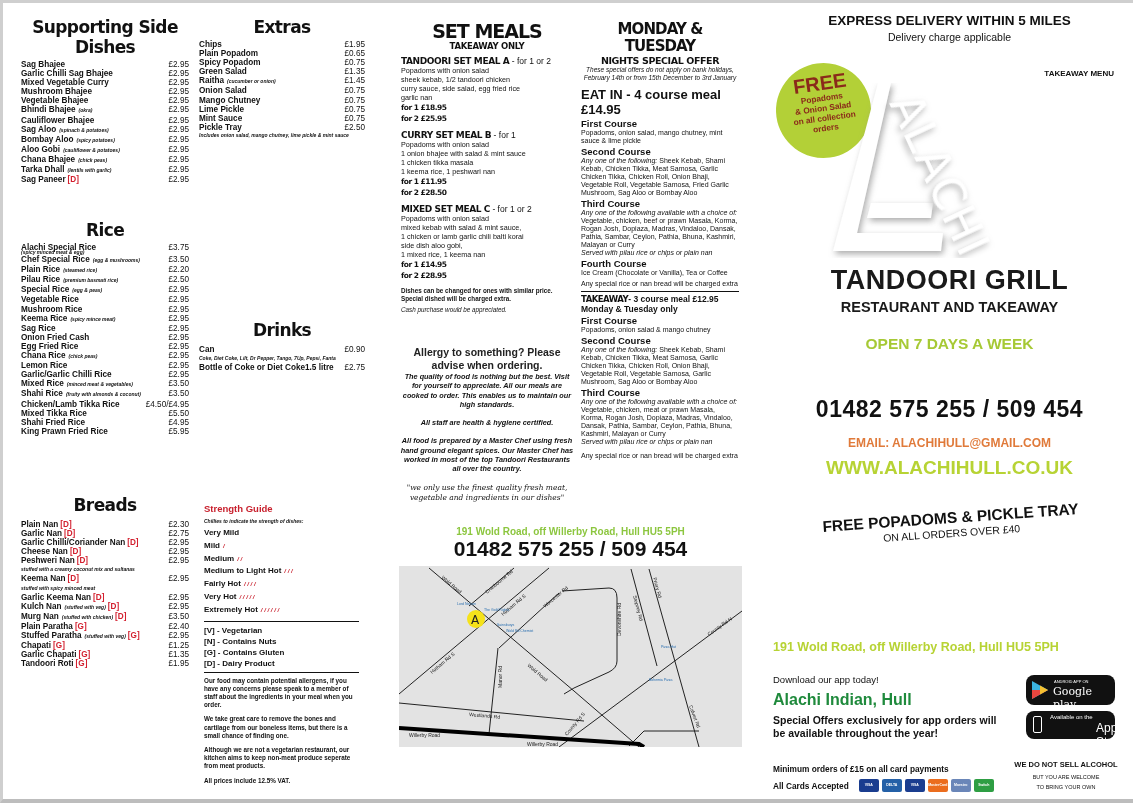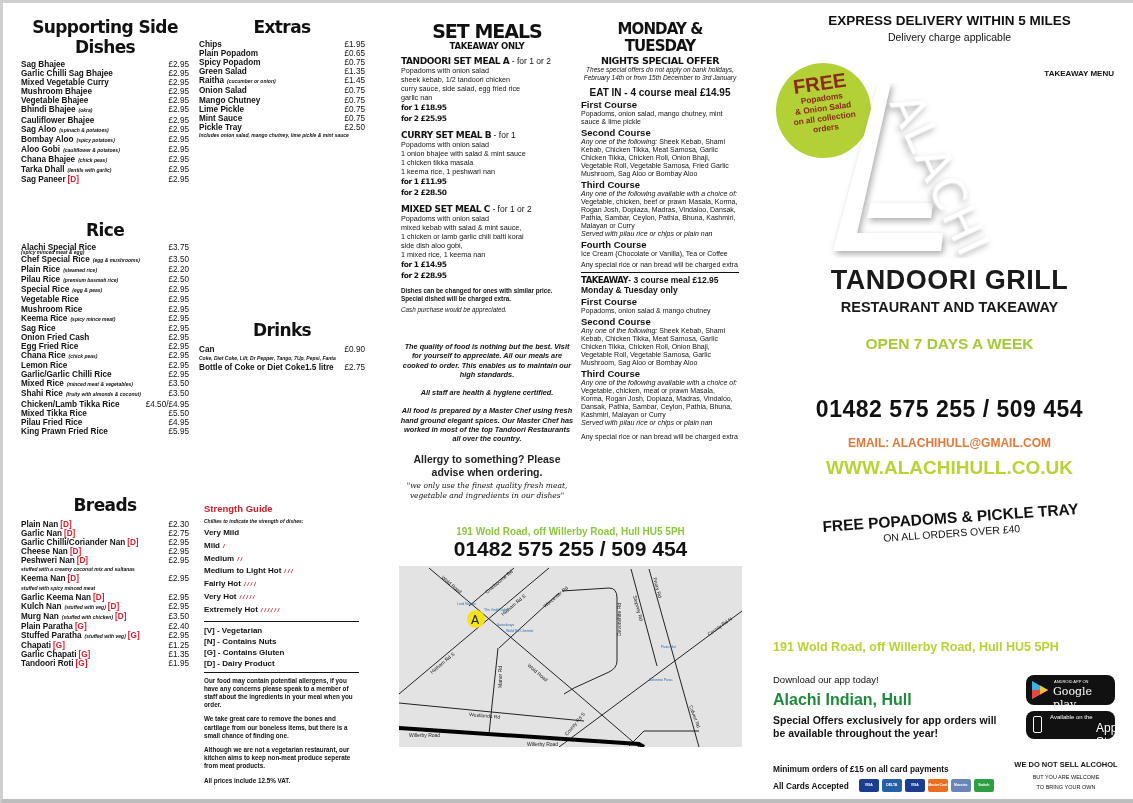--- a/index.html
+++ b/index.html
@@ -205,21 +205,21 @@
         </li>
         <li>
           <span><span>Chicken/Lamb Tikka Rice</span></span>
           <span class="price">£4.50/£4.95</span>
         </li>
         <li>
           <span><span>Mixed Tikka Rice</span></span>
           <span class="price">£5.50</span>
         </li>
         <li>
-          <span><span>Pilau Fried Rice</span></span>
+          <span><span>Shahi Fried Rice</span></span>
           <span class="price">£4.95</span>
         </li>
         <li>
           <span><span>King Prawn Fried Rice</span></span>
           <span class="price">£5.95</span>
         </li>
       </ul>
   </div>
 
   <div class="col" style="left:196px;top:317px;width:166px;">
@@ -362,26 +362,26 @@
           <div class="set-body">1 mixed rice, 1 keema nan</div>
           <div class="set-price">for 1 £14.95</div>
           <div class="set-price">for 2 £28.95</div>
         </div>
       </div>
     <div style="font-size:6.3px;font-weight:bold;line-height:7.5px;margin-top:2px;">Dishes can be changed for ones with similar price. Special dished will be charged extra.</div>
     <div style="font-size:6.3px;font-style:italic;margin-top:4px;">Cash purchase would be appreciated.</div>
   </div>
 
   <div class="col" style="left:396px;top:339px;width:176px;text-align:center;">
+    <div style="font-size:10.5px;font-weight:bold;color:#222;line-height:13px;margin-top:4px;">Allergy to something? Please advise when ordering.</div>
     <div id="quality">
         <div style="font-size:7.3px;font-weight:bold;font-style:italic;line-height:9.3px;margin-bottom:9px;">The quality of food is nothing but the best. Visit for yourself to appreciate. All our meals are cooked to order. This enables us to maintain our high standards.</div>
         <div style="font-size:7.3px;font-weight:bold;font-style:italic;line-height:9.3px;margin-bottom:9px;">All staff are health &amp; hygiene certified.</div>
         <div style="font-size:7.3px;font-weight:bold;font-style:italic;line-height:9.3px;margin-bottom:9px;">All food is prepared by a Master Chef using fresh hand ground elegant spices. Our Master Chef has worked in most of the top Tandoori Restaurants all over the country.</div>
       </div>
-    <div style="font-size:10.5px;font-weight:bold;color:#222;line-height:13px;margin-top:4px;">Allergy to something? Please advise when ordering.</div>
     <div style="font-family:'DejaVu Serif',serif;font-style:italic;font-size:7.5px;line-height:10px;margin-top:2px;">"we only use the finest quality fresh meat, vegetable and ingredients in our dishes"</div>
   </div>
 
   <div class="col" style="left:396px;top:523px;width:343px;text-align:center;">
     <div style="font-size:10px;font-weight:bold;color:#8cc63f;">191 Wold Road, off Willerby Road, Hull HU5 5PH</div>
     <div style="font-size:21px;font-weight:bold;line-height:24px;">01482 575 255 / 509 454</div>
   </div>
 
   <div class="map">
     <svg width="343" height="181" viewBox="0 0 343 181">
@@ -430,21 +430,21 @@
         <text x="262" y="82">Pizza Hut</text>
         <text x="250" y="115">Bohemia Pizza</text>
       </g>
     </svg>
   </div>
 
   <div class="col" style="left:578px;top:18px;width:158px;">
     <div style="text-align:center;font-family:'DejaVu Sans',sans-serif;font-weight:bold;font-size:15px;letter-spacing:-0.9px;line-height:17px;">MONDAY &amp; TUESDAY</div>
     <div style="text-align:center;font-family:'DejaVu Sans',sans-serif;font-weight:bold;font-size:9.5px;letter-spacing:-0.4px;line-height:11px;">NIGHTS SPECIAL OFFER</div>
     <div style="text-align:center;font-size:6.5px;font-style:italic;line-height:7.5px;">These special offers do not apply on bank holidays, February 14th or from 15th December to 3rd January</div>
-    <div style="text-align:center;font-size:10px;font-weight:bold;margin-top:6px;">EAT IN - 4 course meal £14.95</div>
+    <div style="text-align:left;font-size:13px;font-weight:bold;margin-top:6px;">EAT IN - 4 course meal £14.95</div>
     <div id="eatin-courses">
         <div class="mt-course">First Course</div>
         <div class="mt-body"><span>Popadoms, onion salad, mango chutney, mint sauce &amp; lime pickle</span></div>
         <div class="mt-course">Second Course</div>
         <div class="mt-body"><span class="it">Any one of the following:</span><span> Sheek Kebab, Shami Kebab, Chicken Tikka, Meat Samosa, Garlic Chicken Tikka, Chicken Roll, Onion Bhaji, Vegetable Roll, Vegetable Samosa, Fried Garlic Mushroom, Sag Aloo or Bombay Aloo</span></div>
         <div class="mt-course">Third Course</div>
         <div class="mt-body"><span class="it">Any one of the following available with a choice of:</span><span> Vegetable, chicken, beef or prawn Masala, Korma, Rogan Josh, Dopiaza, Madras, Vindaloo, Dansak, Pathia, Sambar, Ceylon, Pathia, Bhuna, Kashmiri, Malayan or Curry</span></div>
         <div class="mt-body it">Served with pilau rice or chips or plain nan</div>
         <div class="mt-course">Fourth Course</div>
         <div class="mt-body"><span>Ice Cream (Chocolate or Vanilla), Tea or Coffee</span></div>

